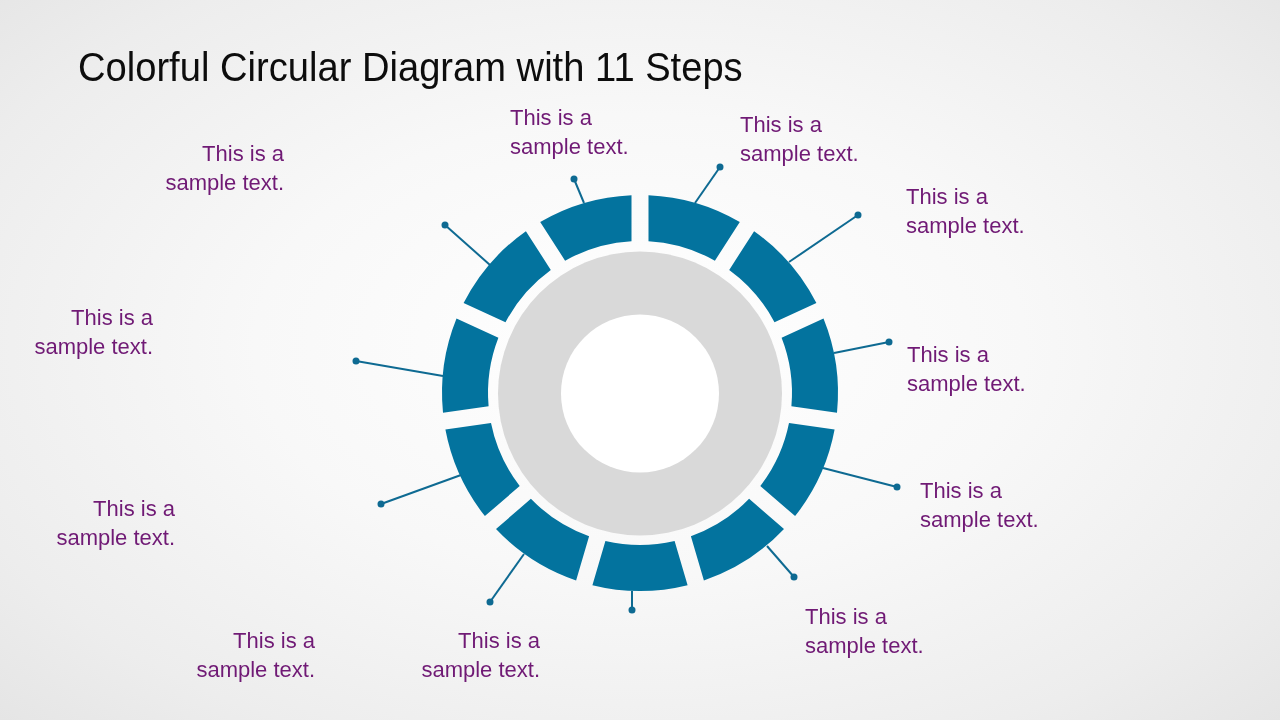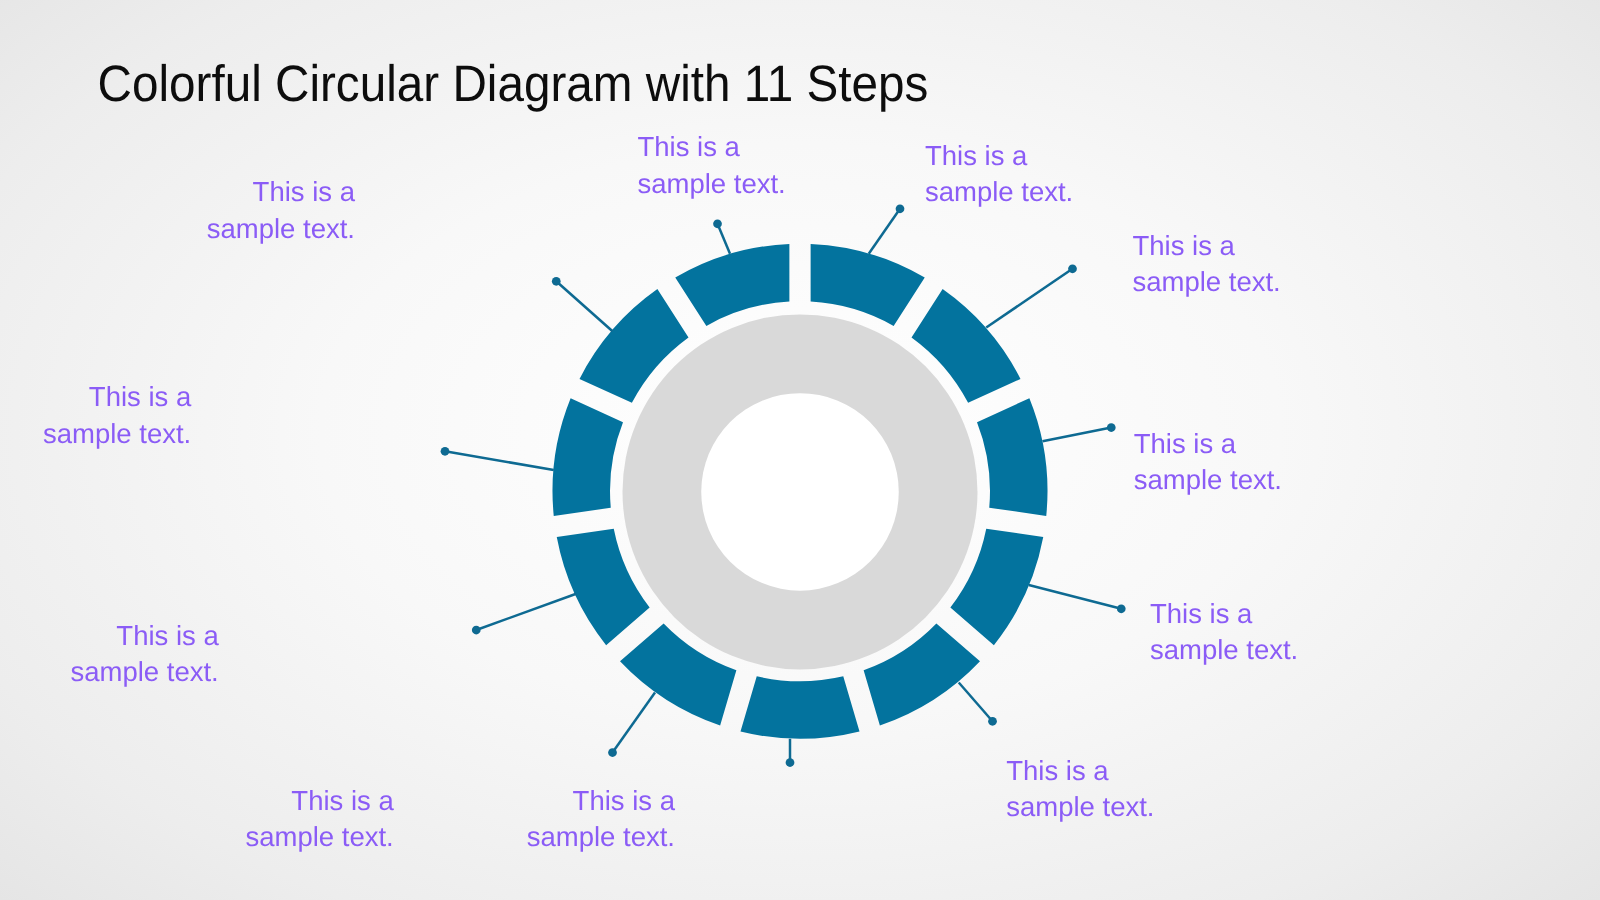--- a/index.html
+++ b/index.html
@@ -38,21 +38,21 @@
     position: absolute;
     left: 0; top: 0;
     width: 1280px;
     height: 720px;
   }
   .label {
     position: absolute;
     font-family: "Liberation Sans", sans-serif;
     font-size: 22px;
     line-height: 29px;
-    color: #8b5cf6;
+    color: #701a75;
     white-space: nowrap;
   }
   .label.right-align { text-align: right; }
   .label span { display: block; }
 </style>
 </head>
 <body>
 
 <div class="slide">
 

